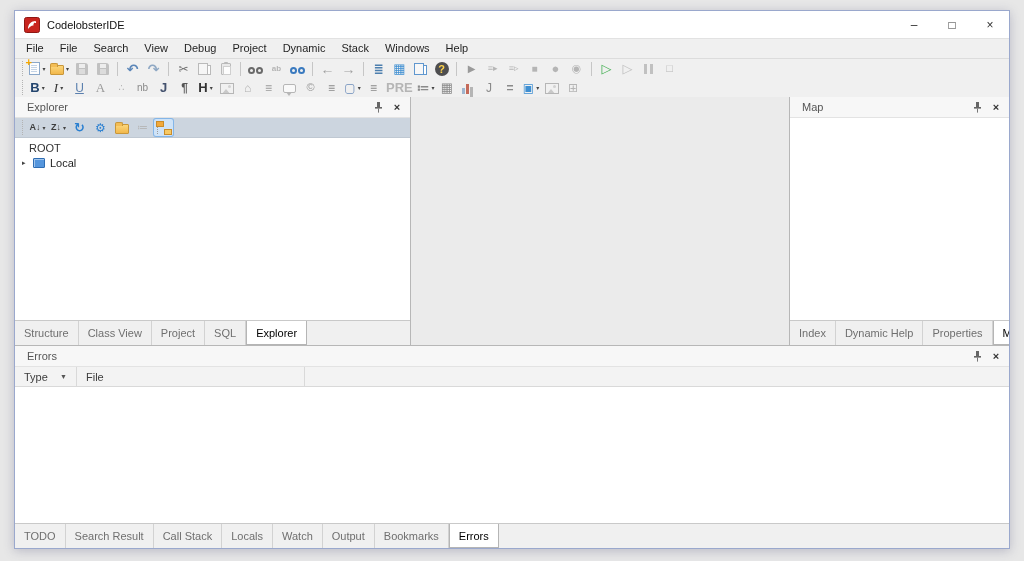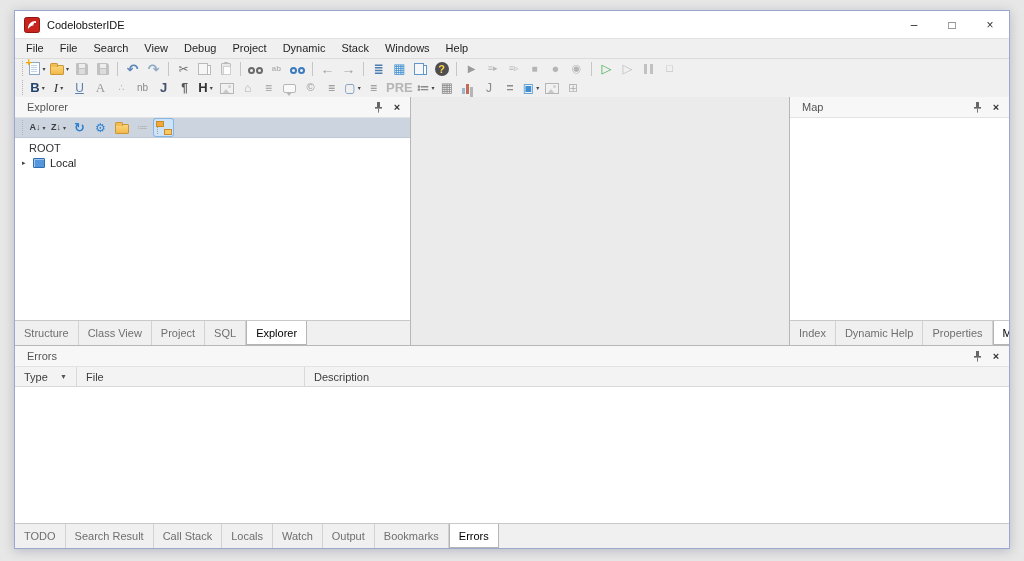--- a/index.html
+++ b/index.html
@@ -431,23 +431,20 @@
         <span class="hd-btn">×</span>
       </div>
       <div class="col-hd" id="errors-columns">
           <div class="col" style="width: 62px;">
             <span>Type</span>
             <span class="filter">▼</span>
           </div>
           <div class="col" style="width: 228px;">
             <span>File</span>
           </div>
-          <div class="col last">
-            <span>Description</span>
-          </div>
         </div>
       <div class="errors-content"></div>
       <div class="tab-bar" id="bottom-tabs">
           <span class="tab">TODO</span>
           <span class="tab">Search Result</span>
           <span class="tab">Call Stack</span>
           <span class="tab">Locals</span>
           <span class="tab">Watch</span>
           <span class="tab">Output</span>
           <span class="tab">Bookmarks</span>

